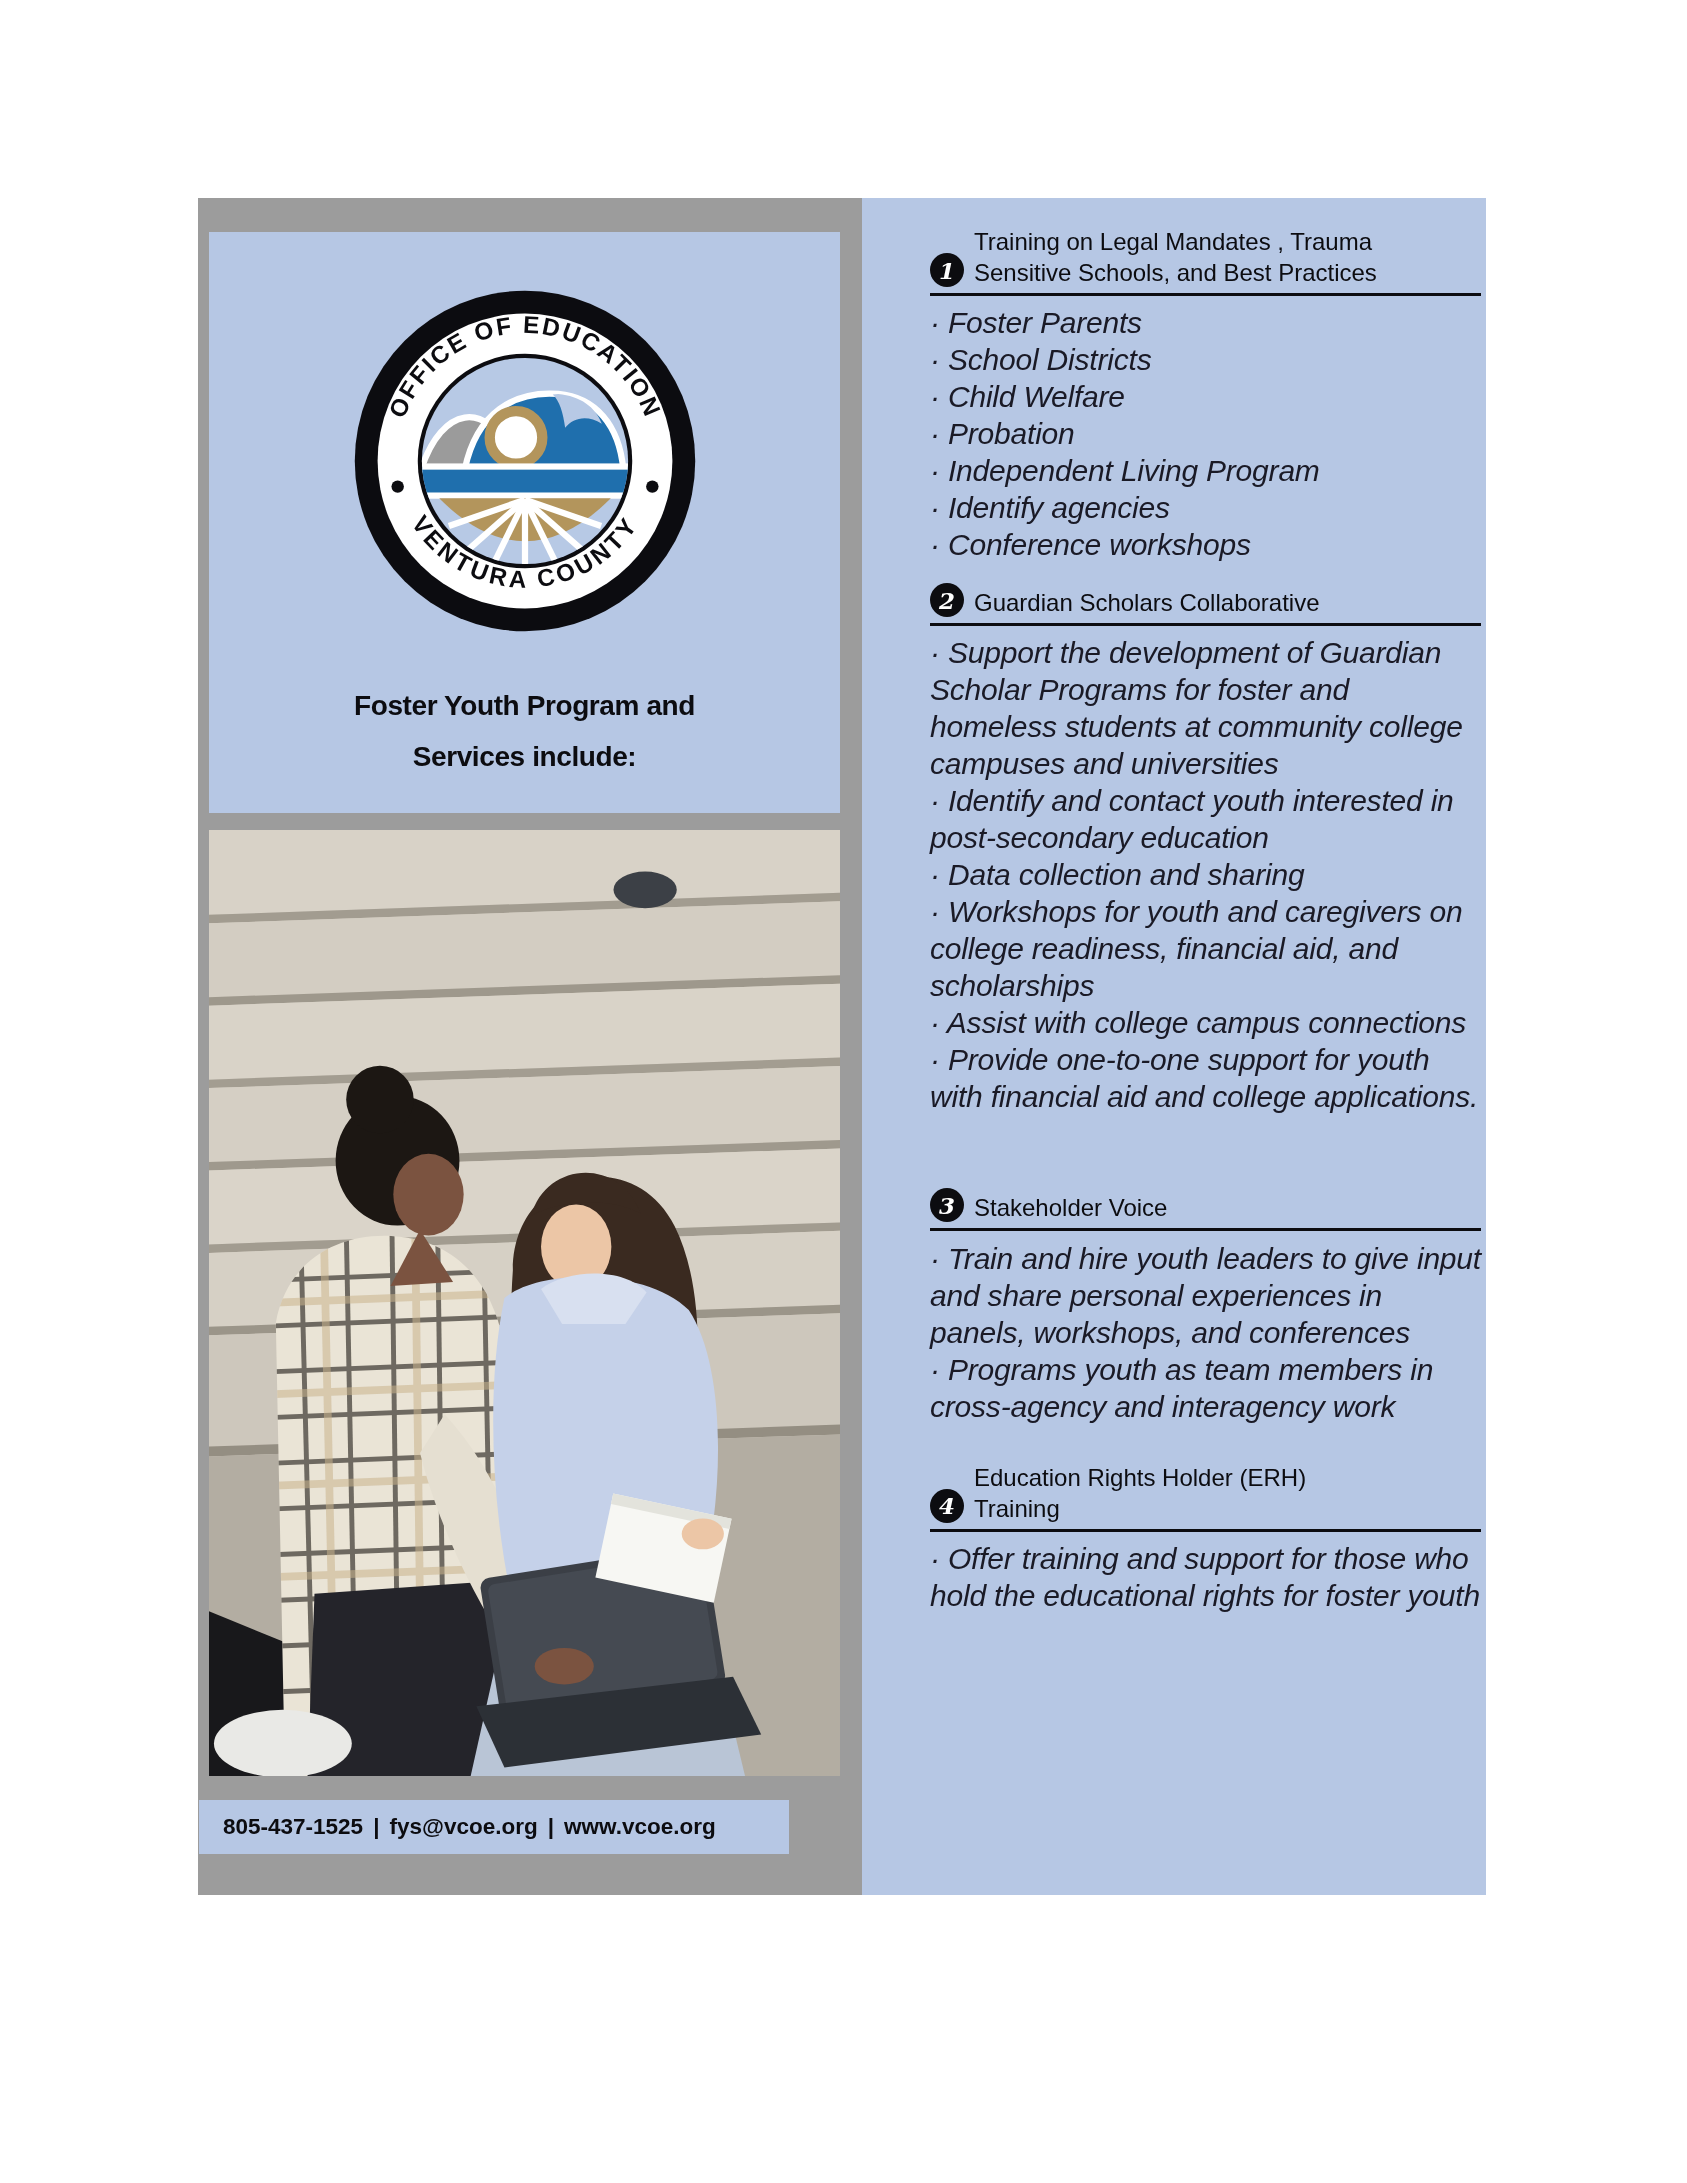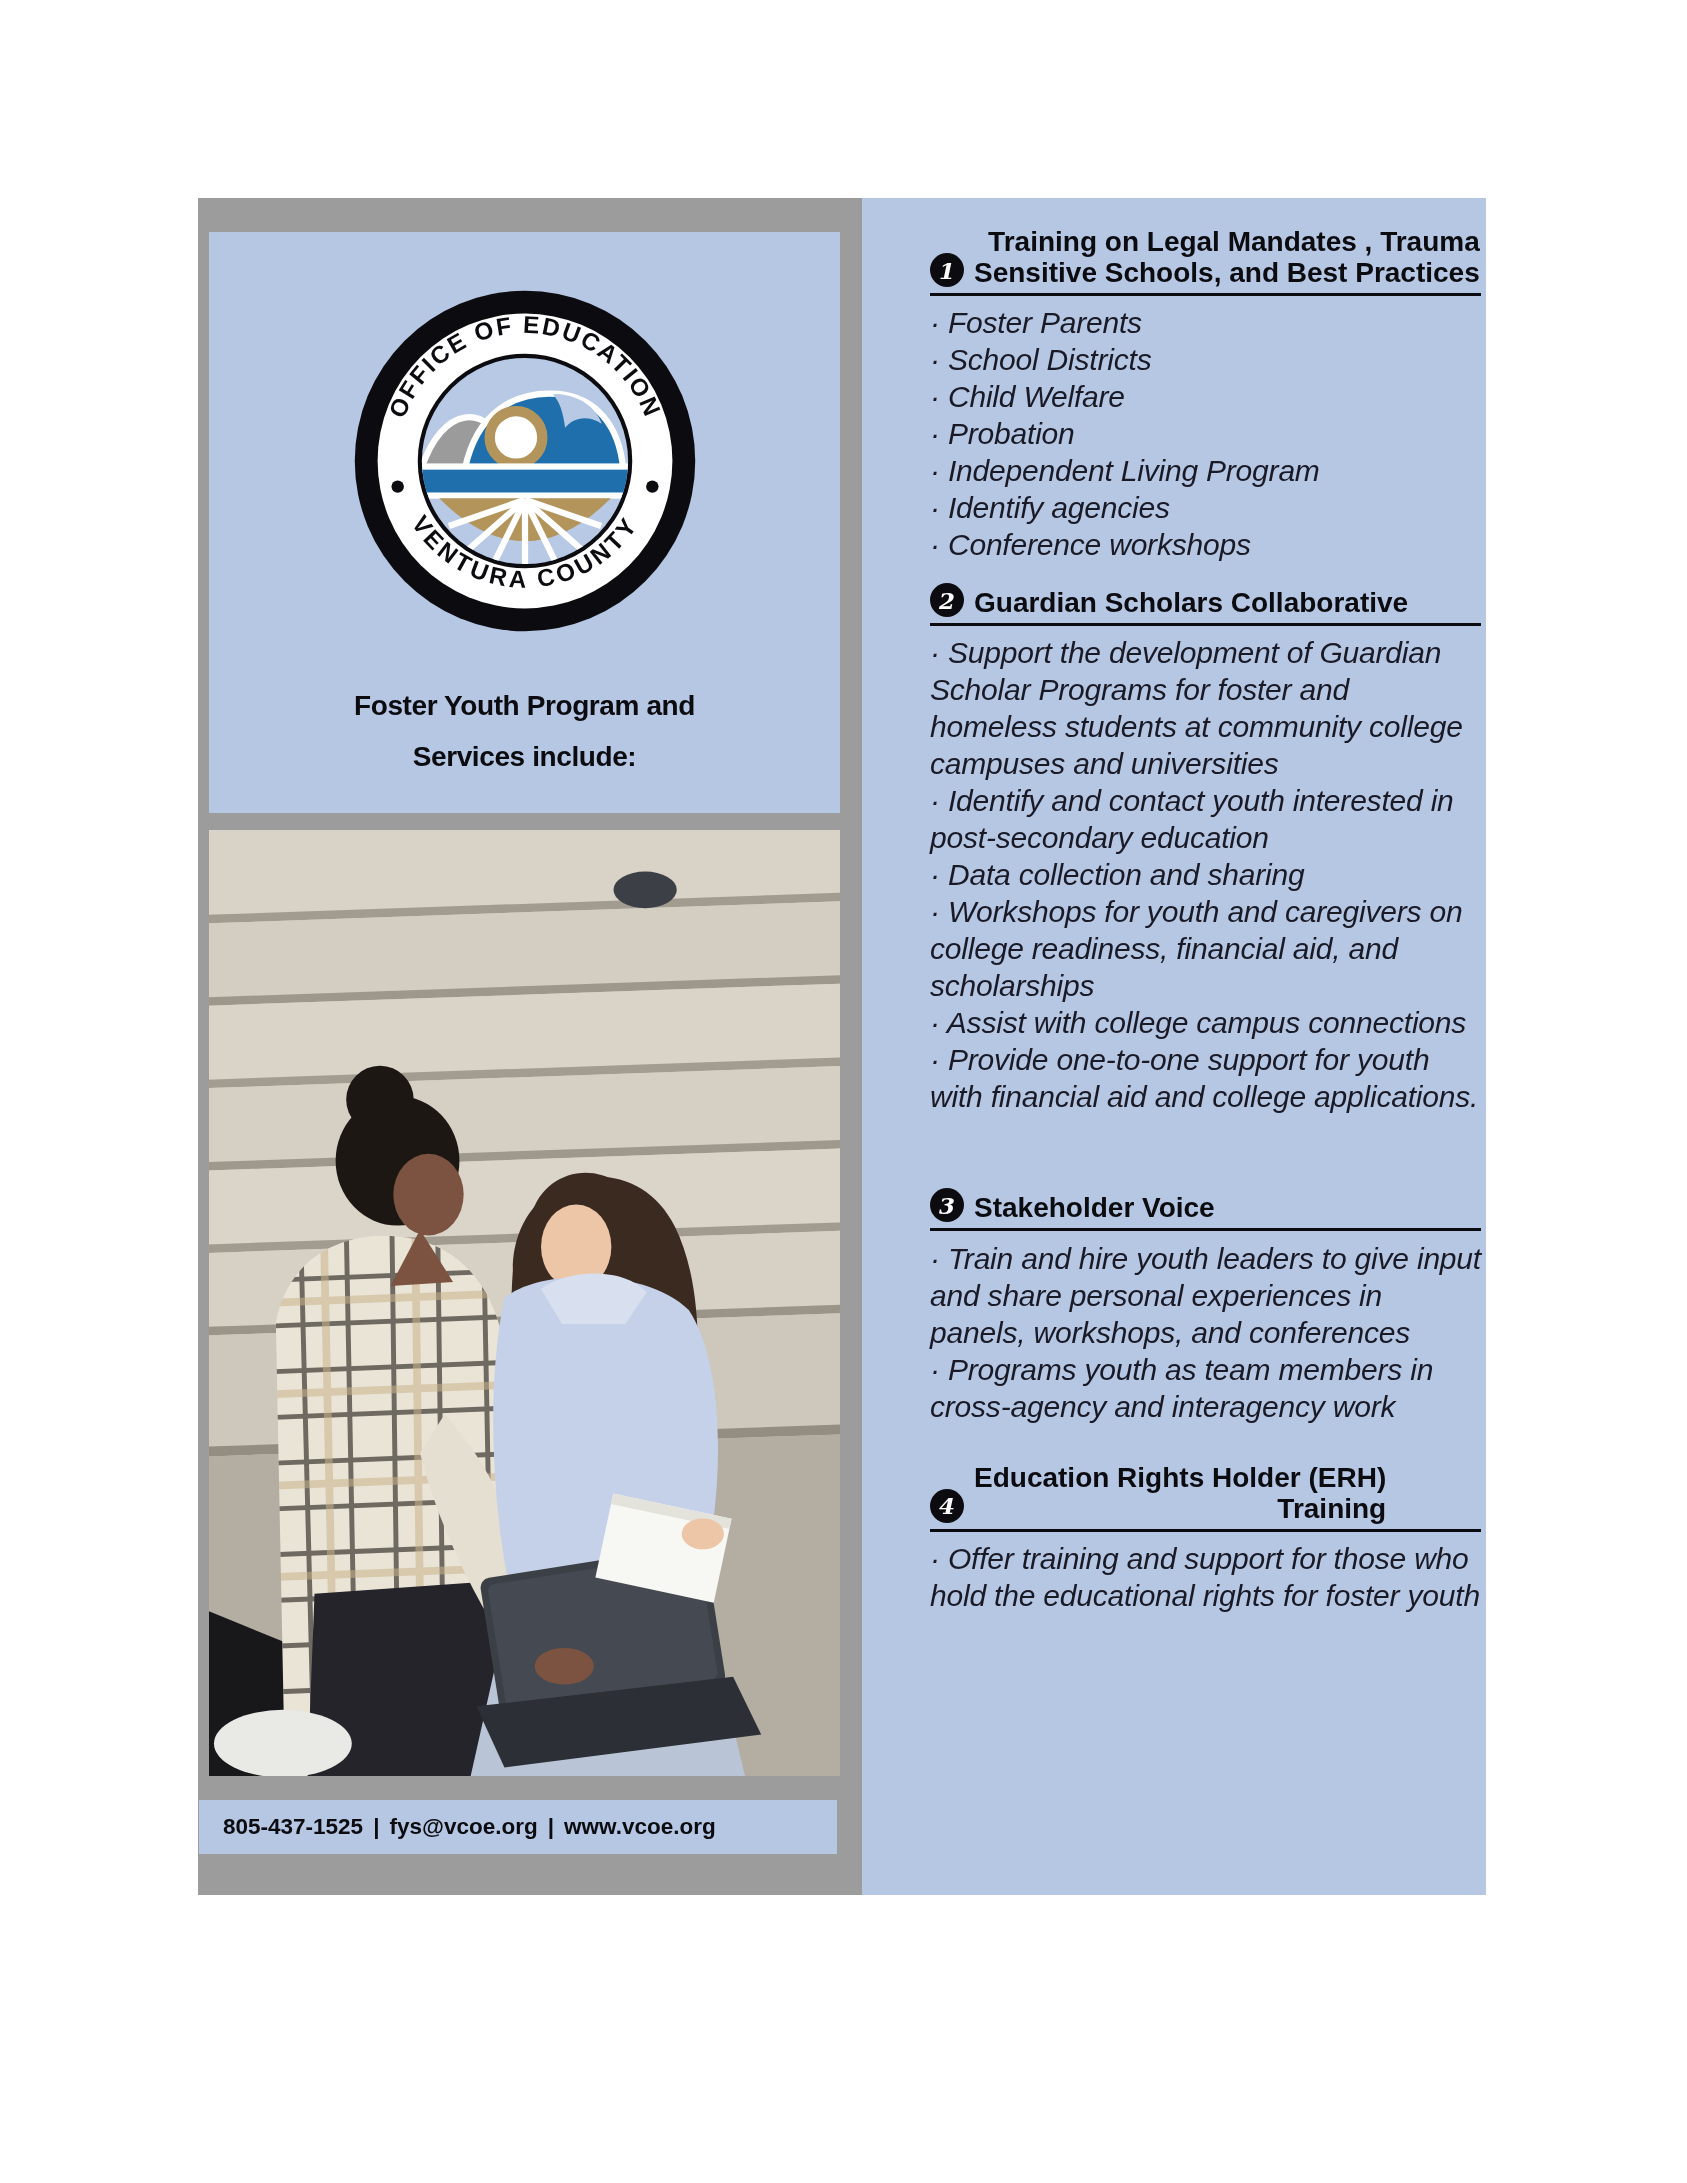--- a/index.html
+++ b/index.html
@@ -9,33 +9,33 @@
   .gray-col{position:absolute;left:198px;top:198px;width:664px;height:1697px;background:#9c9c9c;}
   
   .title-panel{position:absolute;left:209px;top:232px;width:631px;height:581px;background:#b6c7e4;
                display:flex;flex-direction:column;align-items:center;}
   .logo-wrap{margin-top:56px;width:346px;height:346px;}
   .flyer-title{margin:46px 0 0;text-align:center;font-weight:700;font-size:28px;line-height:51px;
                color:#0c0c10;letter-spacing:-0.4px;}
   
   .photo{position:absolute;left:209px;top:830px;width:631px;height:946px;overflow:hidden;background:#cfc9be;}
   
-  .contact-bar{position:absolute;left:199px;top:1800px;width:638px;height:54px;background:#b6c7e4;
+  .contact-bar{position:absolute;left:199px;top:1800px;width:590px;height:54px;background:#b6c7e4;
                display:flex;align-items:center;font-weight:700;font-size:22.5px;color:#0c0c10;}
   .contact-bar span{white-space:pre;}
   .contact-bar .first{margin-left:24px;}
   .contact-bar .sep{margin:0 10px;}
   
   .right-col{position:absolute;left:862px;top:198px;width:624px;height:1697px;background:#b6c7e4;
              box-sizing:border-box;padding:28px 5px 0 68px;}
   .svc-head{display:flex;align-items:flex-end;border-bottom:3.5px solid #0c0c10;padding-bottom:5px;}
   .num{flex:0 0 auto;width:34px;height:34px;border-radius:50%;background:#0c0c10;color:#ffffff;
        font-family:"DejaVu Serif",serif;font-style:italic;font-weight:700;font-size:23px;
        display:flex;align-items:center;justify-content:center;margin:0 10px 0.7px 0;}
-  .h-lines{font-weight:700;font-size:28px;line-height:31px;color:#0c0c10;text-align:right;}
+  .h-lines{font-weight:400;font-size:24px;line-height:31px;color:#0c0c10;}
   .bullets{list-style:none;margin:8.4px 0 0;padding:0;font-size:30px;line-height:37px;
            color:#1a1a26;letter-spacing:-0.2px;font-style:italic;}
   .bullets li::before{content:"\00B7  ";}
   .svc.s2{margin-top:20px;}
   .svc.s3{margin-top:73px;}
   .svc.s4{margin-top:37px;}
 </style>
 </head>
 <body>
 

